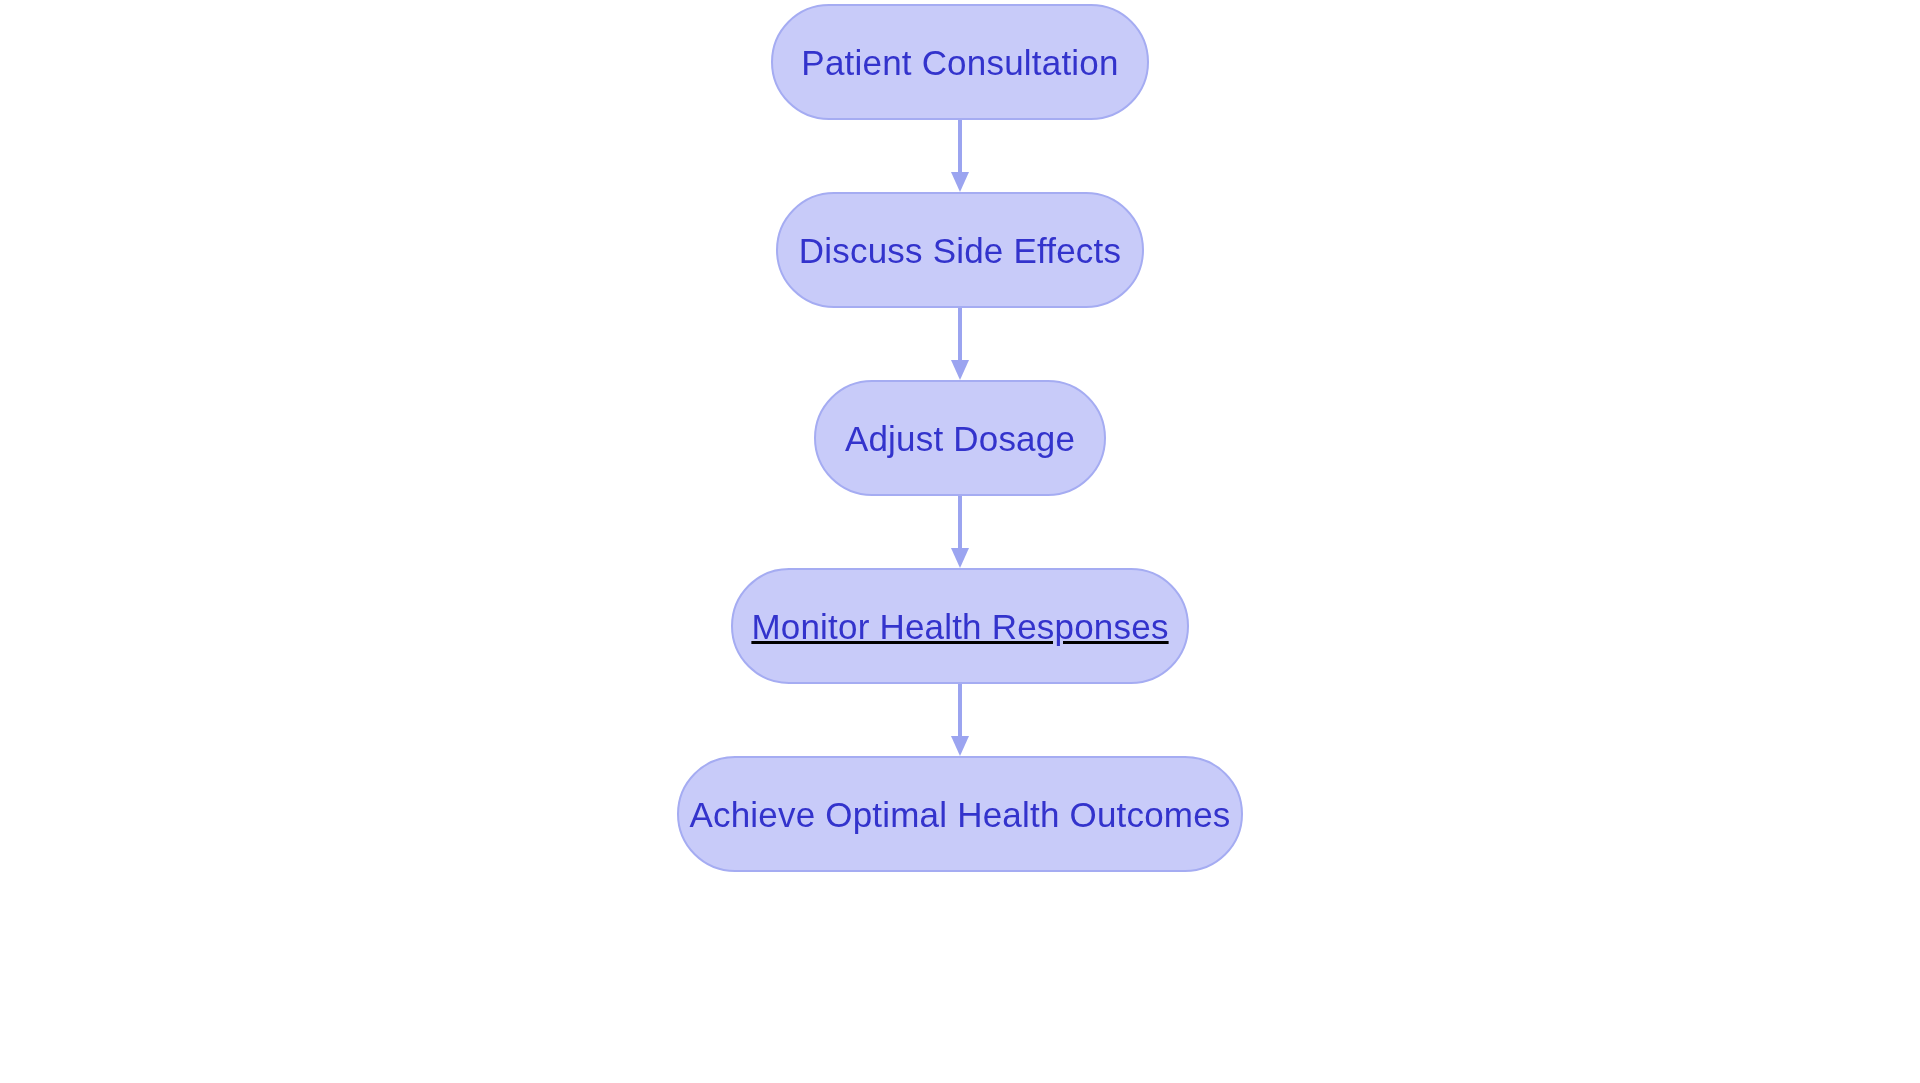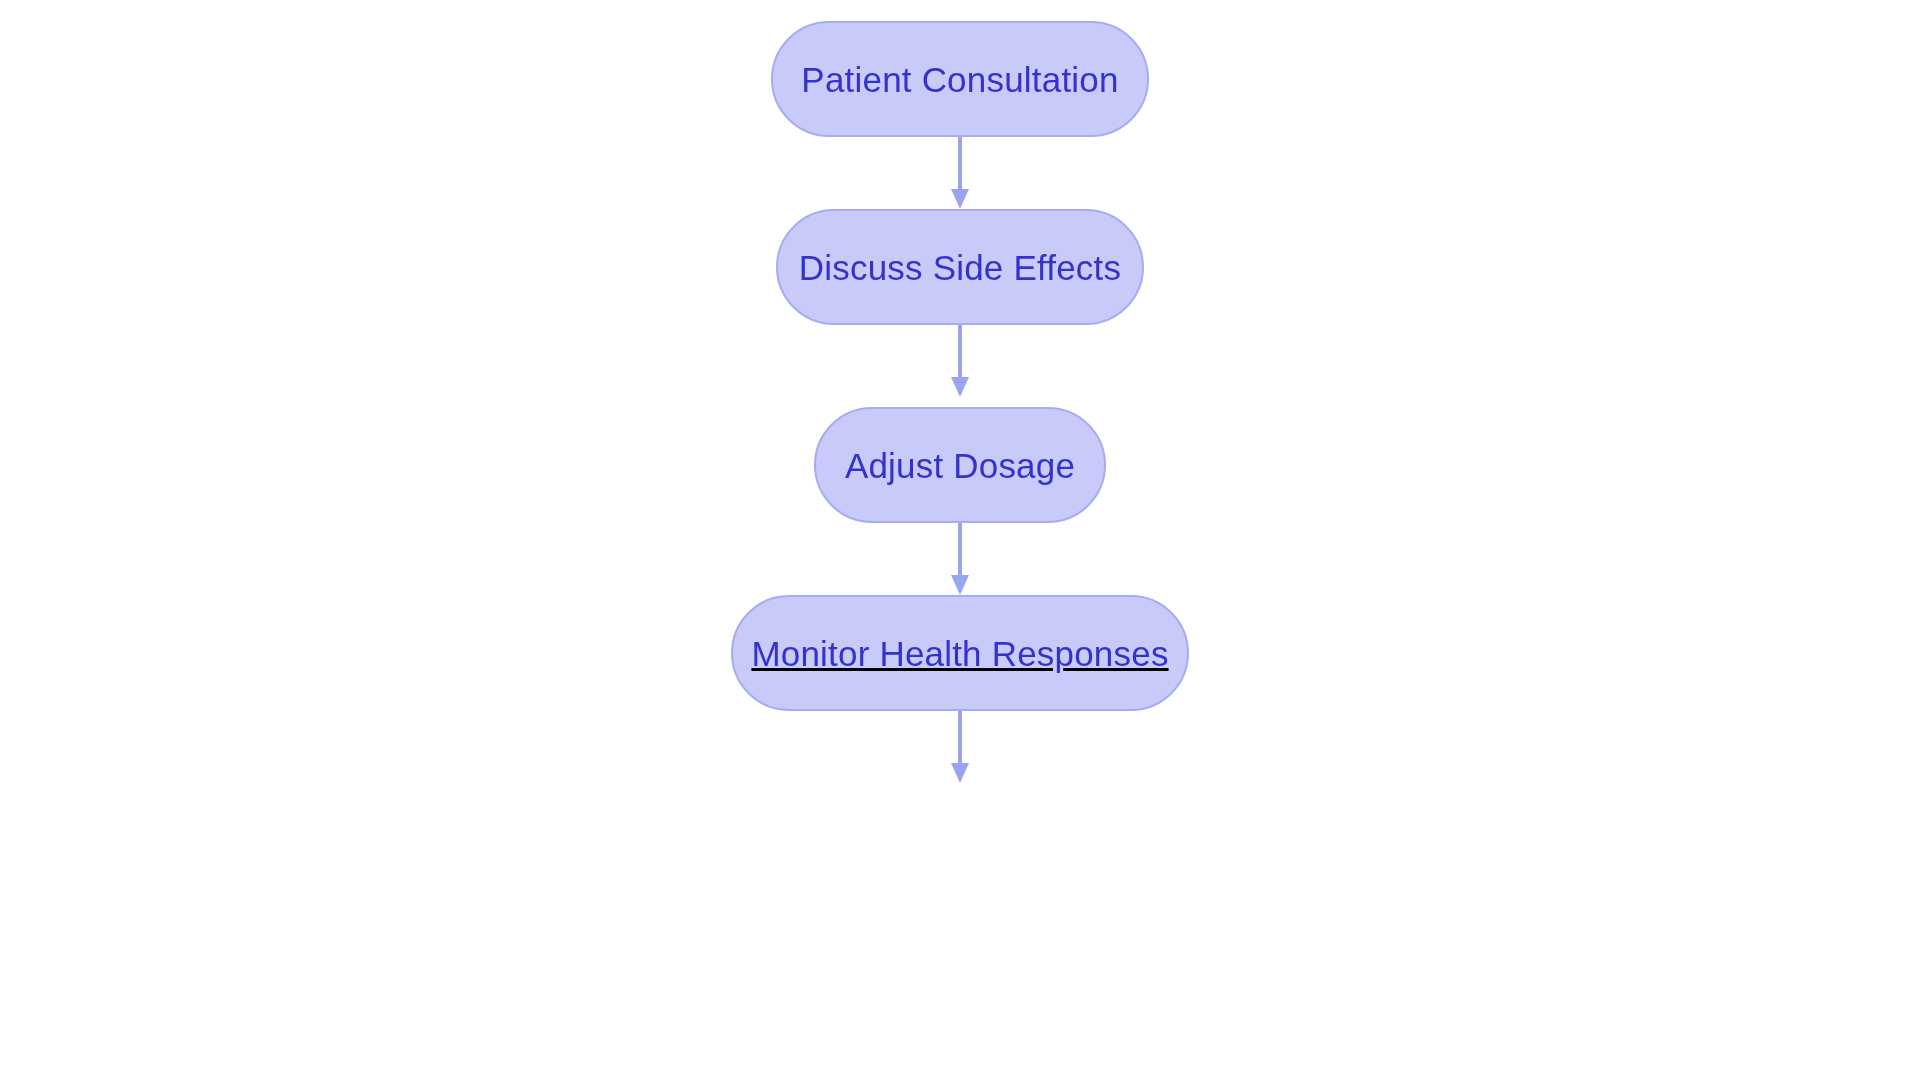--- a/index.html
+++ b/index.html
@@ -22,21 +22,21 @@
   .flow-column {
     position: absolute;
     left: 0;
     top: 0;
     width: 1920px;
     height: 1083px;
     display: flex;
     flex-direction: column;
     align-items: center;
     justify-content: flex-start;
-    padding-top: 21px;
+    padding-top: 4px;
     box-sizing: border-box;
   }
   .node {
     box-sizing: border-box;
     height: 116px;
     display: flex;
     align-items: center;
     justify-content: center;
     background: #c8cbf9;
     border: 2px solid #a5acf2;
@@ -47,21 +47,21 @@
     color: #3333cc;
     font-size: 35px;
     font-family: "Liberation Sans", sans-serif;
     font-weight: 400;
     letter-spacing: 0.2px;
     white-space: nowrap;
     line-height: 1;
   }
   .node-w1 { width: 378px; }
   .node-w2 { width: 368px; align-items: center; }
-  .node-w3 { width: 292px; margin-top: 10px; }
+  .node-w3 { width: 292px; }
   .node-w4 { width: 458px; text-decoration: underline; }
   .node-w5 { width: 566px; }
 
   .connector {
     flex: 0 0 auto;
     width: 30px;
     height: 72px;
     position: relative;
     display: block;
   }
@@ -115,15 +115,18 @@
       <span class="node-label">Monitor Health Responses</span>
     </div>
 
     <div class="connector">
       <svg viewBox="0 0 30 72" xmlns="http://www.w3.org/2000/svg">
         <line x1="15" y1="0" x2="15" y2="57" stroke="#9ba4f0" stroke-width="4"></line>
         <polygon points="6,52 24,52 15,72" fill="#9ba4f0"></polygon>
       </svg>
     </div>
 
+    <div class="node node-w5">
+      <span class="node-label">Achieve Optimal Health Outcomes</span>
+    </div>
 
   </div>
 </div>
 
 </body></html>

